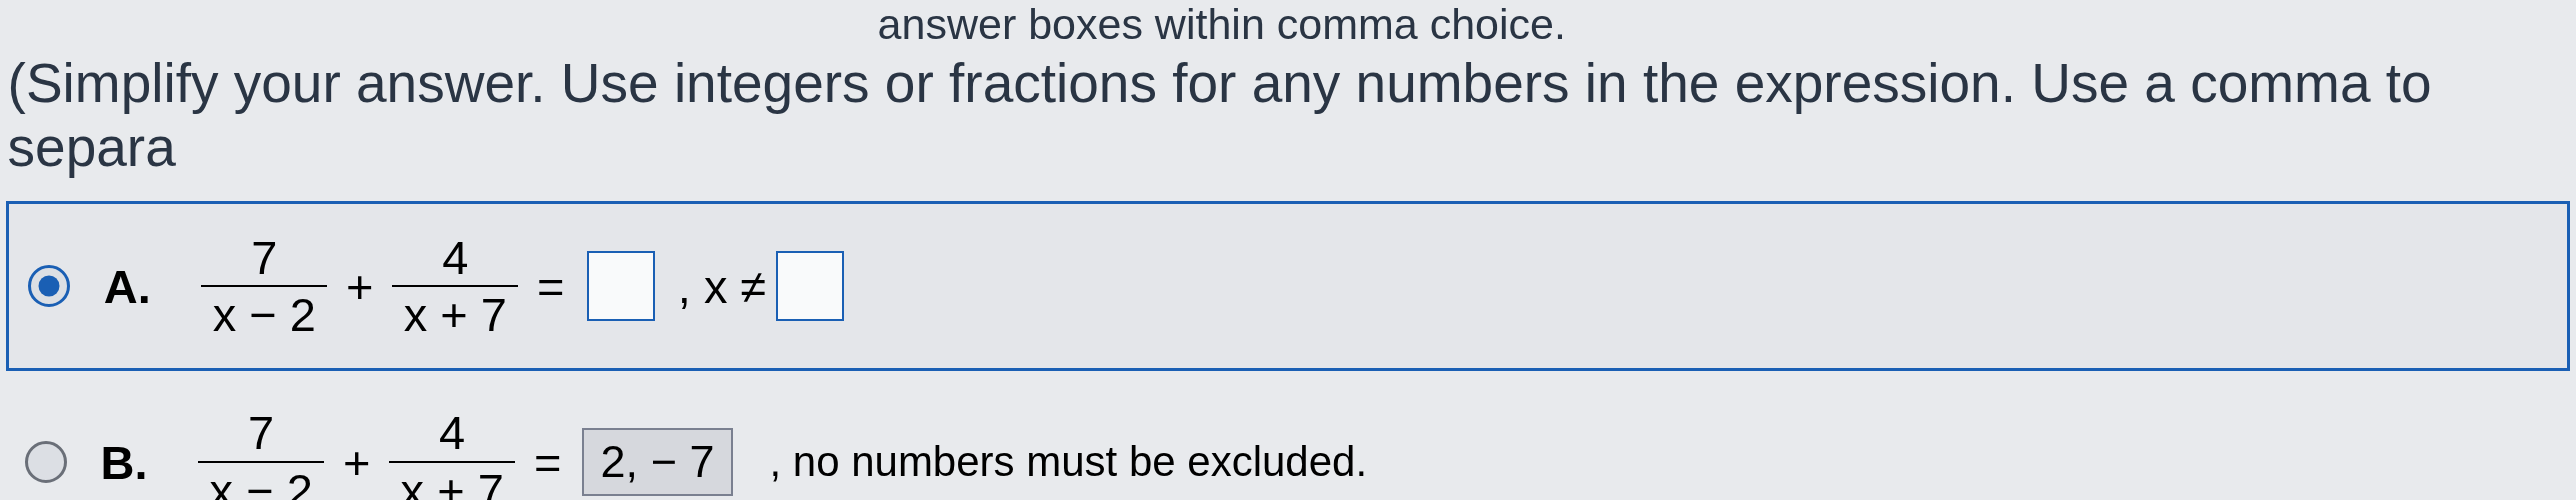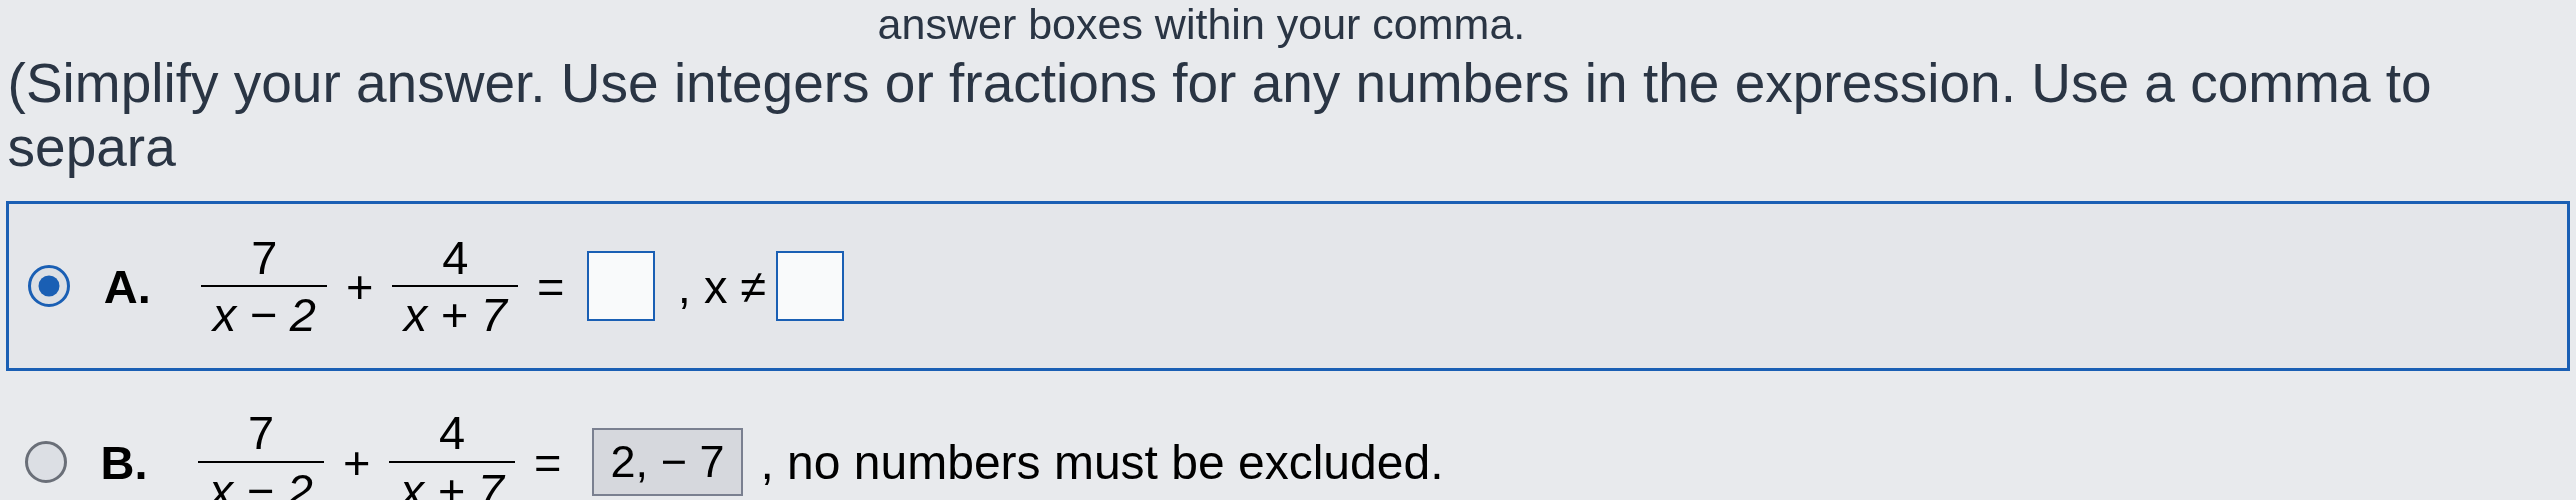--- a/index.html
+++ b/index.html
@@ -77,21 +77,20 @@
       vertical-align: middle;
       line-height: 1.1;
       margin: 0 5.7px;
     }
     .fraction .num {
       padding: 0 15px 1.9px 15px;
     }
     .fraction .den {
       border-top: 2.8px solid #000;
       padding: 1.9px 11.3px 0 11.3px;
-      font-style: italic;
     }
     .math-row {
       display: flex;
       align-items: center;
       font-size: 47px;
     }
     .op {
       margin: 0 13.2px;
     }
     .answer-box {
@@ -101,34 +100,34 @@
       border: 2.8px solid #1a5fb4;
       background: #f9fafb;
       margin: 0 9.4px;
       vertical-align: middle;
     }
     .filled-box {
       display: inline-block;
       border: 2.8px solid #7a8090;
       background: #d6d8dd;
       padding: 5.7px 17px;
-      margin: 0 17px;
+      margin: 0 7px;
       vertical-align: middle;
       font-size: 45px;
     }
     .trailing-text {
-      margin-left: 0;
-      font-size: 48px;
+      margin-left: 29px;
+      font-size: 42px;
     }
   </style>
 </head>
 <body>
 
 <div class="instruction-line-1">
-  <span style="visibility:hidden;">Select the correct choice below and fill in any </span><span>answer boxes within your comma.</span>
+  <span style="visibility:hidden;">Select the correct choice below and fill in any </span><span>answer boxes within comma choice.</span>
 </div>
 <div class="instruction-line-2">(Simplify your answer. Use integers or fractions for any numbers in the expression. Use a comma to separa</div>
 
 <div class="option-a-container">
   <div class="radio selected"></div>
   <div class="option-label">A.</div>
   <div class="math-row">
     <span class="fraction">
       <span class="num">7</span>
       <span class="den">x − 2</span>

